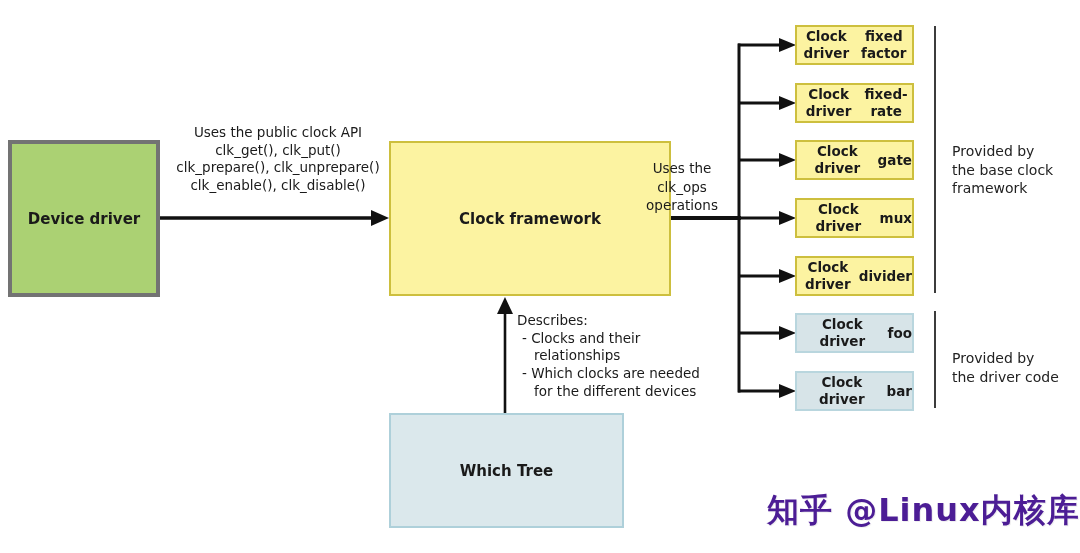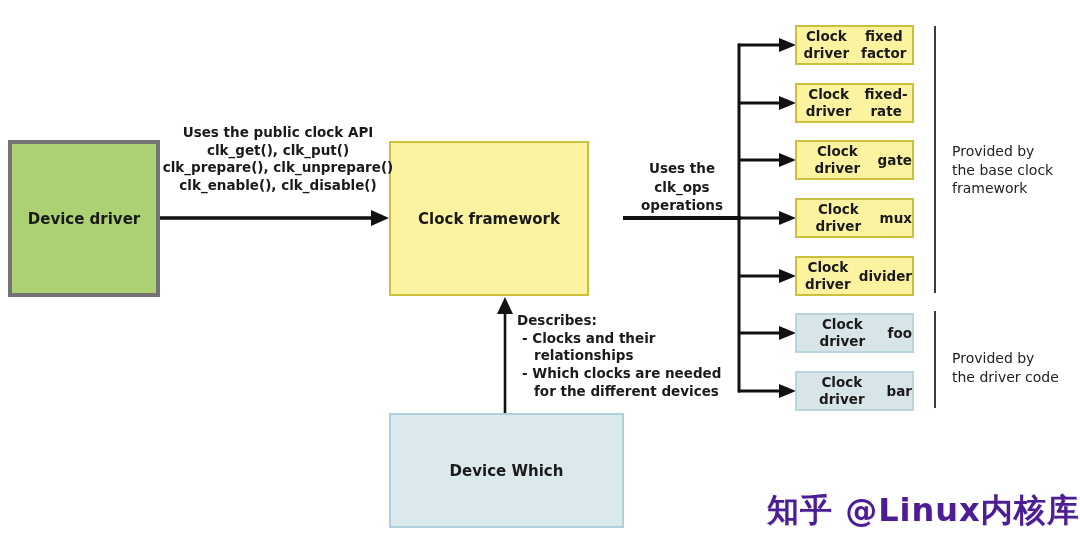--- a/index.html
+++ b/index.html
@@ -11,21 +11,21 @@
   .box{
     position:absolute;box-sizing:border-box;display:flex;align-items:center;justify-content:center;
     text-align:center;font-weight:600
   }
   .big{font-size:15px}
   .green{background:#abd173;border:4px solid #737373}
   .yellow{background:#fcf3a1;border:2px solid #cdbf3e}
   .bluebig{background:#dbe8ec;border:2px solid #aed0da}
   .driver{font-size:13.5px;line-height:17px;font-weight:600;left:795px;width:119px;height:40px}
   .driver.blue{background:#d7e4e8;border:2px solid #b9d6de}
-  .ann{position:absolute;font-size:13.5px;line-height:17.5px;font-weight:700;white-space:nowrap}
+  .ann{position:absolute;font-size:13.5px;line-height:17.5px;font-weight:400;white-space:nowrap}
   .center{text-align:center}
   .glabel{position:absolute;font-size:14px;line-height:18.5px;font-weight:400;color:#222;white-space:nowrap}
   .describes .b{padding-left:5px}
   .describes .c{padding-left:17px}
   .watermark{
     position:absolute;left:767px;top:489px;font-size:32px;font-weight:700;color:#4c1d95;
     letter-spacing:1px;text-shadow:1px 1px 0 #f0f0f0;white-space:nowrap
   }
 </style>
 </head>
@@ -83,26 +83,26 @@
     </g>
 
     <line x1="935" y1="26" x2="935" y2="293" stroke="#3c3c3c" stroke-width="2"></line>
     <line x1="935" y1="311" x2="935" y2="408" stroke="#3c3c3c" stroke-width="2"></line>
   </svg>
 
   <div class="box green big" style="left:8px;top:140px;width:152px;height:157px">
     <span>Device driver</span>
   </div>
 
-  <div class="box yellow big" style="left:389px;top:141px;width:200px;height:155px">
+  <div class="box yellow big" style="left:389px;top:141px;width:282px;height:155px">
     <span>Clock framework</span>
   </div>
 
   <div class="box bluebig big" style="left:389px;top:413px;width:235px;height:115px">
-    <span>Device Which</span>
+    <span>Which Tree</span>
   </div>
 
   <div class="box driver yellow" style="top:25px">
     <span>Clock driver</span>
     <span>fixed factor</span>
   </div>
   <div class="box driver yellow" style="top:83px">
     <span>Clock driver</span>
     <span>fixed-rate</span>
   </div>

